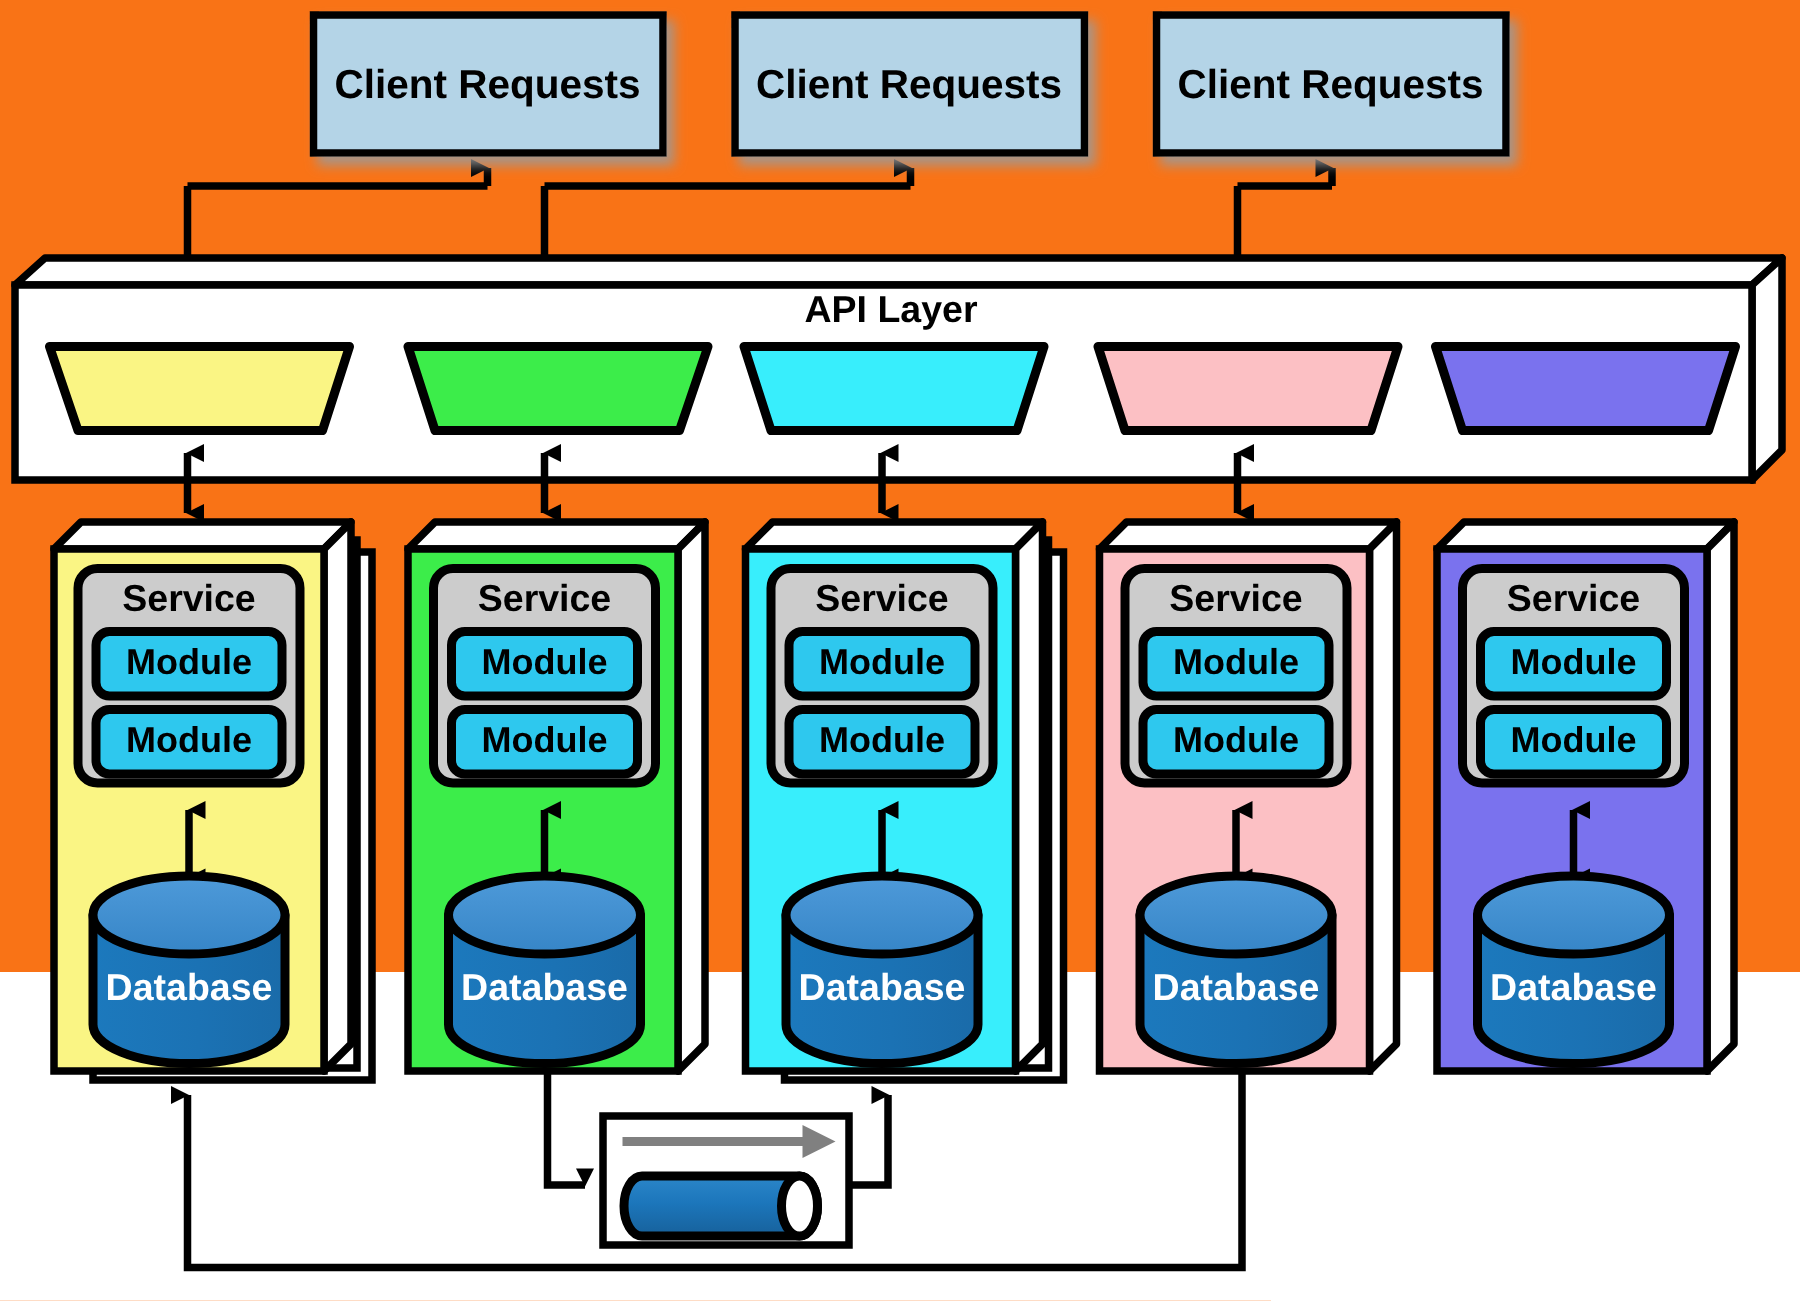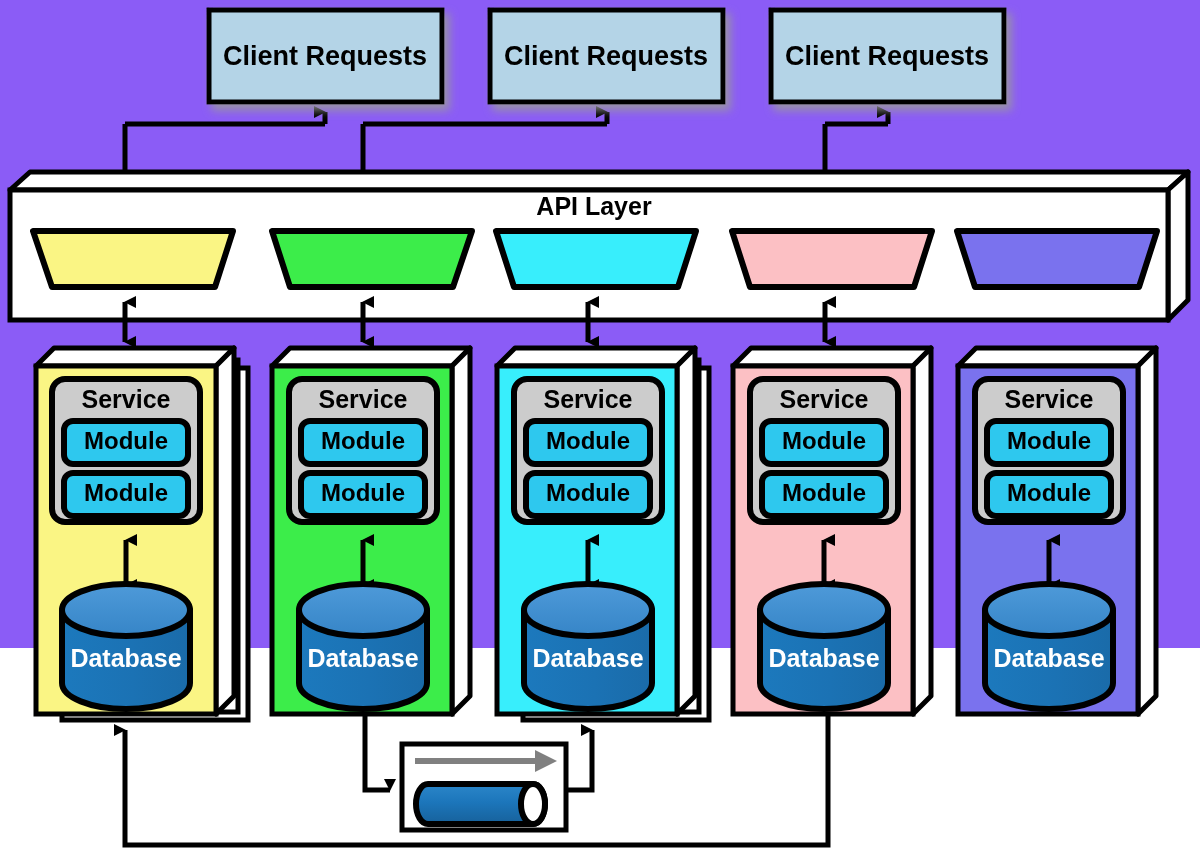--- a/index.html
+++ b/index.html
@@ -1,21 +1,21 @@
 <!DOCTYPE html>
 <html><head>
 <meta charset="utf-8">
 <style>
   html,body{margin:0;padding:0;background:#ffffff;}
   body{
     width:1200px;height:867px;
     font-family:"Liberation Sans", sans-serif;
     overflow:hidden;
   }
-  #stage{position:relative;width:1200px;height:648px;background:#8b5cf6;}
+  #stage{position:relative;width:1200px;height:648px;background:#f97316;}
   svg#diagram{position:absolute;top:0;left:0;width:1200px;height:867px;display:block;}
   .lbl{
     font-family:"Liberation Sans", sans-serif;
     font-weight:700;
     text-anchor:middle;
     dominant-baseline:middle;
     fill:#000;
   }
   .lbl-client{font-size:27px;}
   .lbl-api{font-size:25px;}

